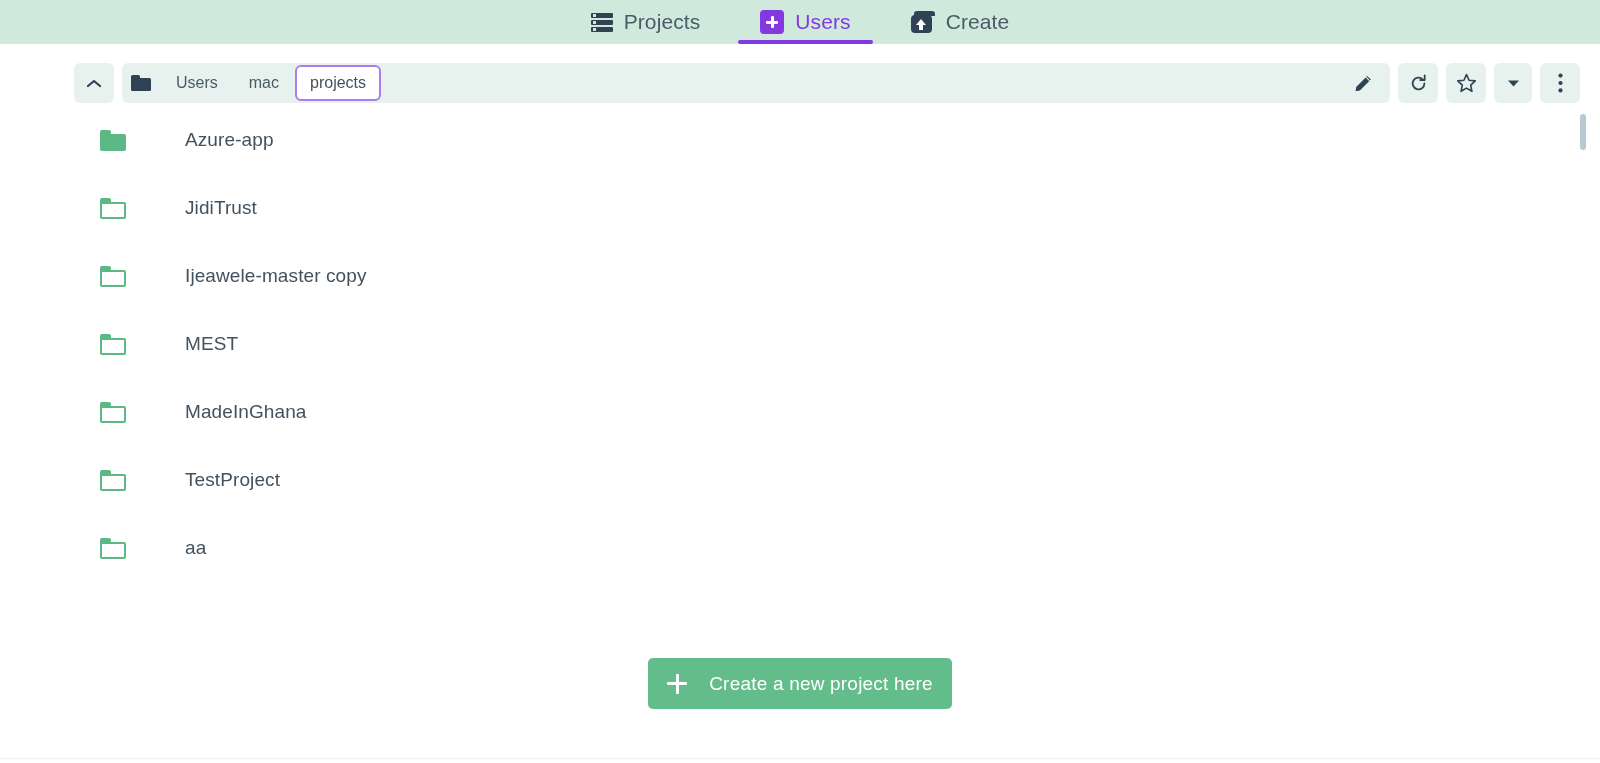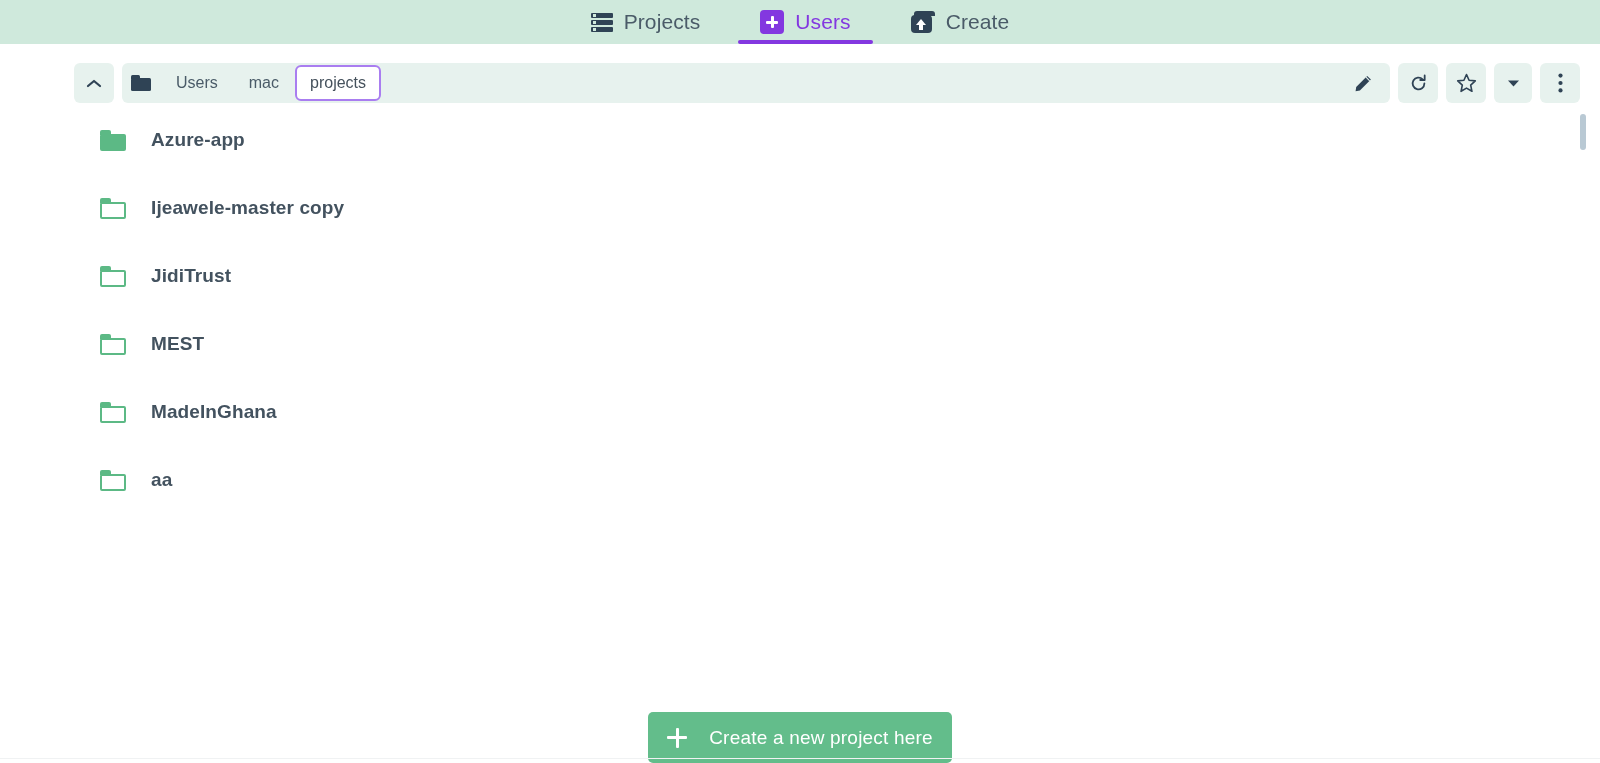--- a/index.html
+++ b/index.html
@@ -237,23 +237,22 @@
     display: flex;
     align-items: center;
     height: 68px;
     padding-left: 100px;
     cursor: pointer;
   }
 
   .row .name {
     font-size: 19px;
     color: #43525f;
-    margin-left: 25px;
+    margin-left: 59px;
     letter-spacing: .1px;
-    font-weight: bold;
   }
 
   
   .folder { width: 26px; height: 21px; position: relative; flex: 0 0 auto; }
 
   .folder.filled .tab,
   .folder.outline .tab {
     position: absolute;
     left: 0; top: 0;
     width: 11px; height: 5px;
@@ -289,21 +288,21 @@
     background: #b9c9d4;
     border-radius: 3px;
     cursor: pointer;
   }
 
   
   .footer {
     height: 115px;
     background: #ffffff;
     display: flex;
-    align-items: flex-end;
+    align-items: flex-start;
     justify-content: center;
     padding-top: 10px;
     position: relative;
   }
 
   .create-btn {
     display: flex;
     align-items: center;
     justify-content: center;
     gap: 22px;
@@ -437,47 +436,54 @@
         <span class="body"></span>
       </span>
     <span class="name">Azure-app</span>
   </div>
 
   <div class="row">
     <span class="folder outline">
         <span class="tab"></span>
         <span class="body"></span>
       </span>
+    <span class="name">JidiTrust</span>
+  </div>
+
+  <div class="row">
+    <span class="folder outline">
+        <span class="tab"></span>
+        <span class="body"></span>
+      </span>
     <span class="name">Ijeawele-master copy</span>
   </div>
 
   <div class="row">
     <span class="folder outline">
         <span class="tab"></span>
         <span class="body"></span>
       </span>
-    <span class="name">JidiTrust</span>
+    <span class="name">MEST</span>
   </div>
 
   <div class="row">
     <span class="folder outline">
         <span class="tab"></span>
         <span class="body"></span>
       </span>
-    <span class="name">MEST</span>
+    <span class="name">MadeInGhana</span>
   </div>
 
   <div class="row">
     <span class="folder outline">
         <span class="tab"></span>
         <span class="body"></span>
       </span>
-    <span class="name">MadeInGhana</span>
-  </div>
-
+    <span class="name">TestProject</span>
+  </div>
 
   <div class="row">
     <span class="folder outline">
         <span class="tab"></span>
         <span class="body"></span>
       </span>
     <span class="name">aa</span>
   </div>
 
 

